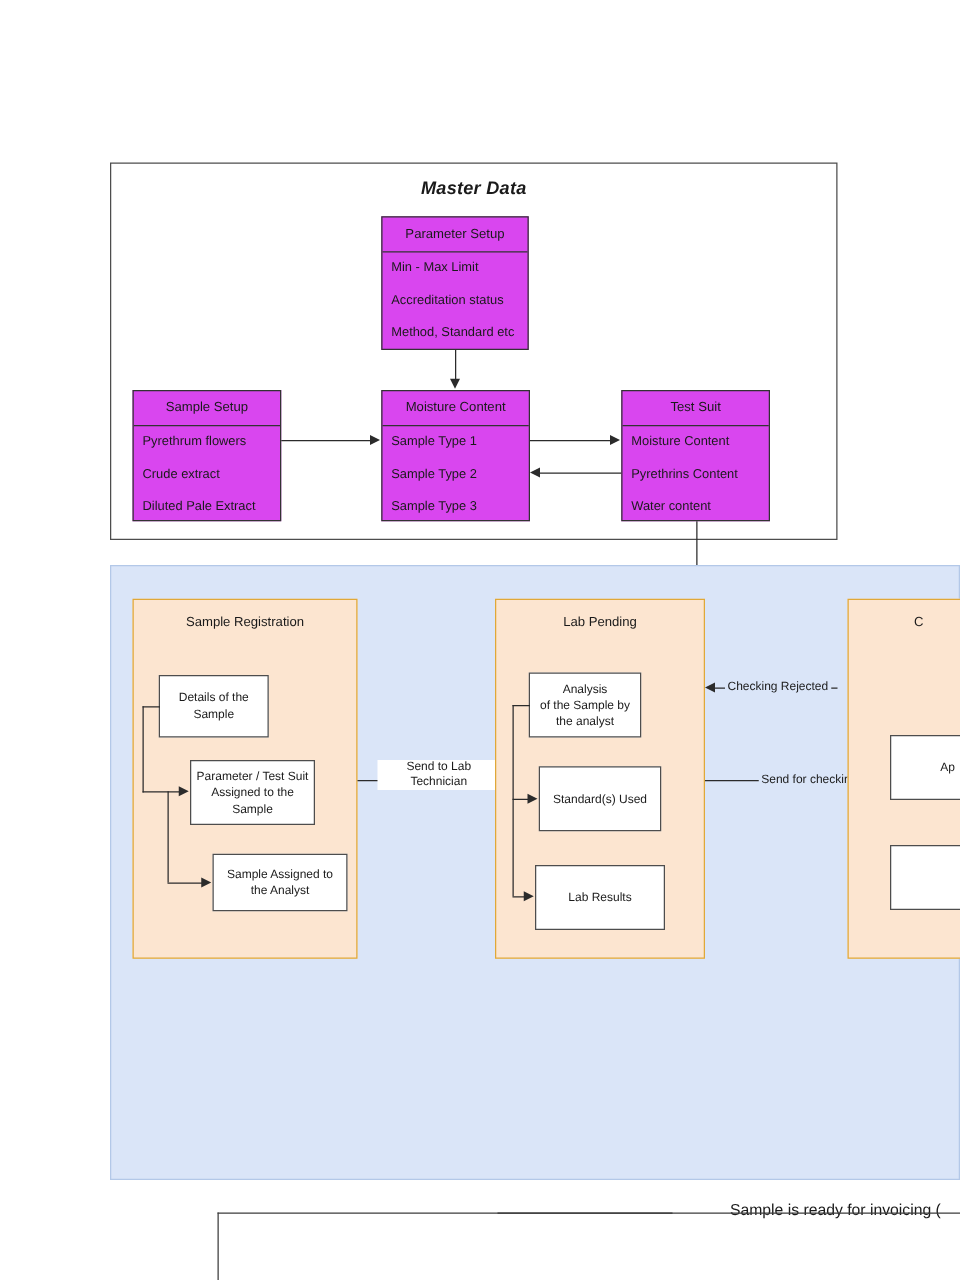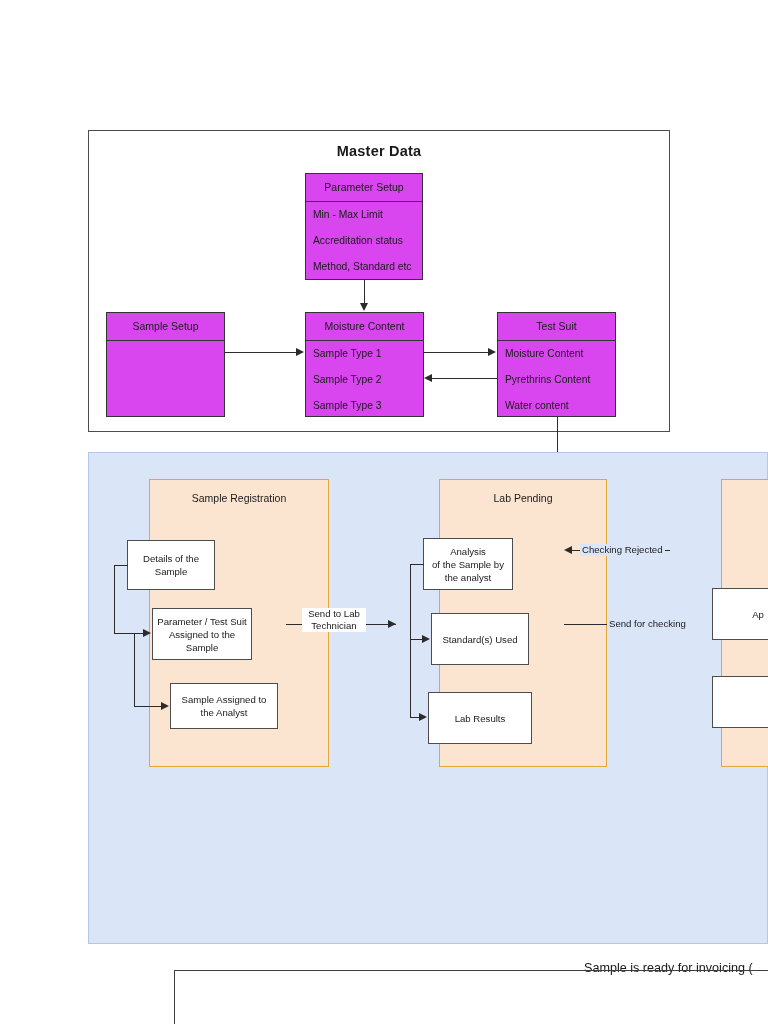--- a/index.html
+++ b/index.html
@@ -74,21 +74,20 @@
   
   .blue-band {
     background: #dae5f8;
     border: 1.2px solid #b3c8e8;
   }
 
   
   .lane {
     background: #fce5d0;
     border: 1.4px solid #e0a838;
-    margin-left: 43px;
   }
   .lane-title {
     position: absolute;
     left: 0; right: 0;
     top: 12px;
     text-align: center;
     font-size: 10.5px;
     color: #1a1a1a;
     white-space: nowrap;
   }
@@ -110,21 +109,21 @@
 
   
   .edge-label {
     position: absolute;
     background: #ffffff;
     font-size: 9.6px;
     line-height: 12px;
     text-align: center;
     color: #1a1a1a;
     white-space: pre-line;
-    padding: 0 1px;
+    padding: 0 18px;
   }
   .edge-label-plain {
     position: absolute;
     background: #dae5f8;
     font-size: 9.6px;
     line-height: 12px;
     text-align: center;
     color: #1a1a1a;
     white-space: nowrap;
     padding: 0 2px;
@@ -142,35 +141,40 @@
     border-top: 1.5px solid #3d3d3d;
     border-left: 1.5px solid #3d3d3d;
     box-sizing: border-box;
   }
 </style>
 </head>
 <body>
 
 <div id="canvas">
 
-  <div class="abs outer-frame" style="left:88px; top:130px; width:582px; height:302px;">
+  <div class="abs outer-frame" style="left:88px; top:130px; width:582px; height:302px;font-style:italic;">
     <div class="section-title" style="top:12px;">Master Data</div>
   </div>
 
   <div class="abs entity" style="left:305px; top:173px; width:118px; height:107px;">
     <div class="entity-head">Parameter Setup</div>
     <div class="entity-body">
       <div class="entity-row">Min - Max Limit</div>
       <div class="entity-row">Accreditation status</div>
       <div class="entity-row">Method, Standard etc</div>
     </div>
   </div>
 
   <div class="abs entity" style="left:106px; top:312px; width:119px; height:105px;">
     <div class="entity-head">Sample Setup</div>
+    <div class="entity-body">
+      <div class="entity-row">Pyrethrum flowers</div>
+      <div class="entity-row">Crude extract</div>
+      <div class="entity-row">Diluted Pale Extract</div>
+    </div>
   </div>
 
   <div class="abs entity" style="left:305px; top:312px; width:119px; height:105px;">
     <div class="entity-head">Moisture Content</div>
     <div class="entity-body">
       <div class="entity-row">Sample Type 1</div>
       <div class="entity-row">Sample Type 2</div>
       <div class="entity-row">Sample Type 3</div>
     </div>
   </div>

